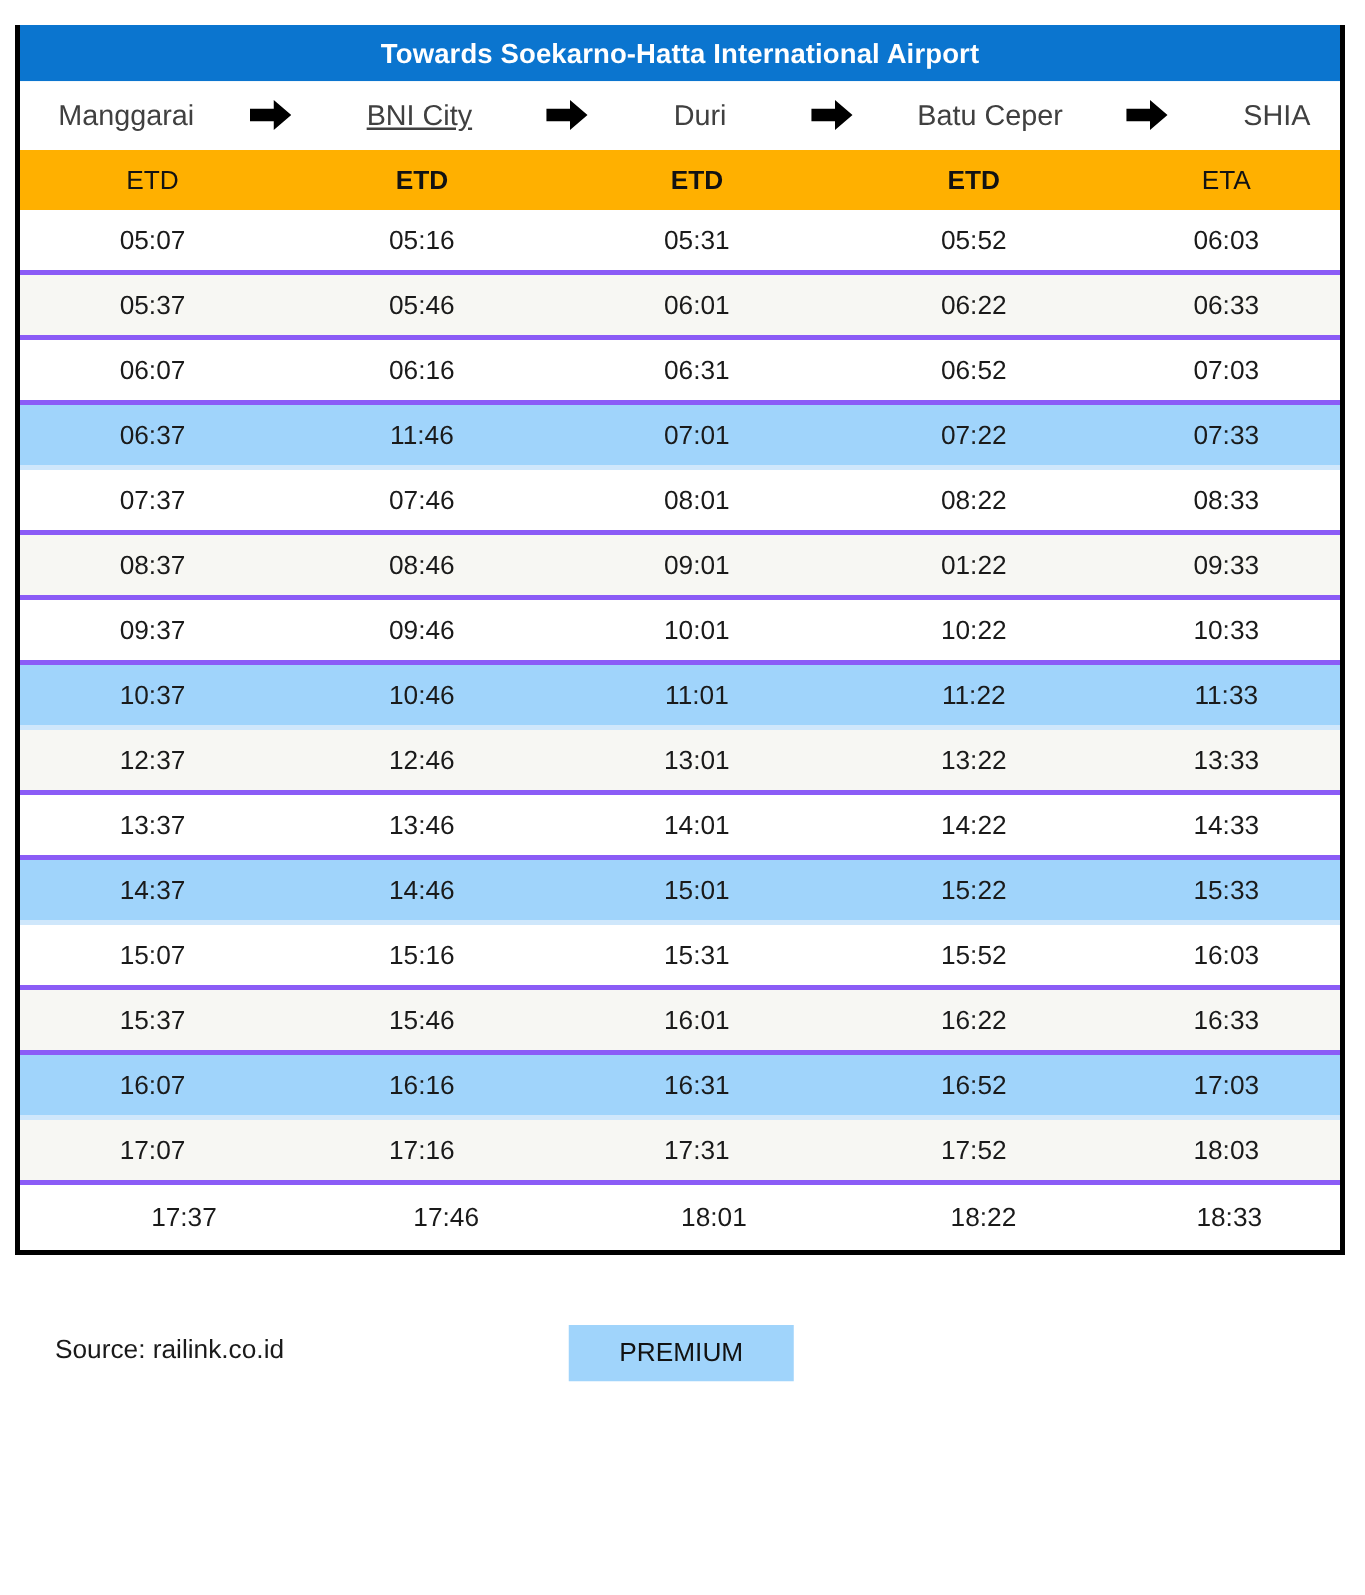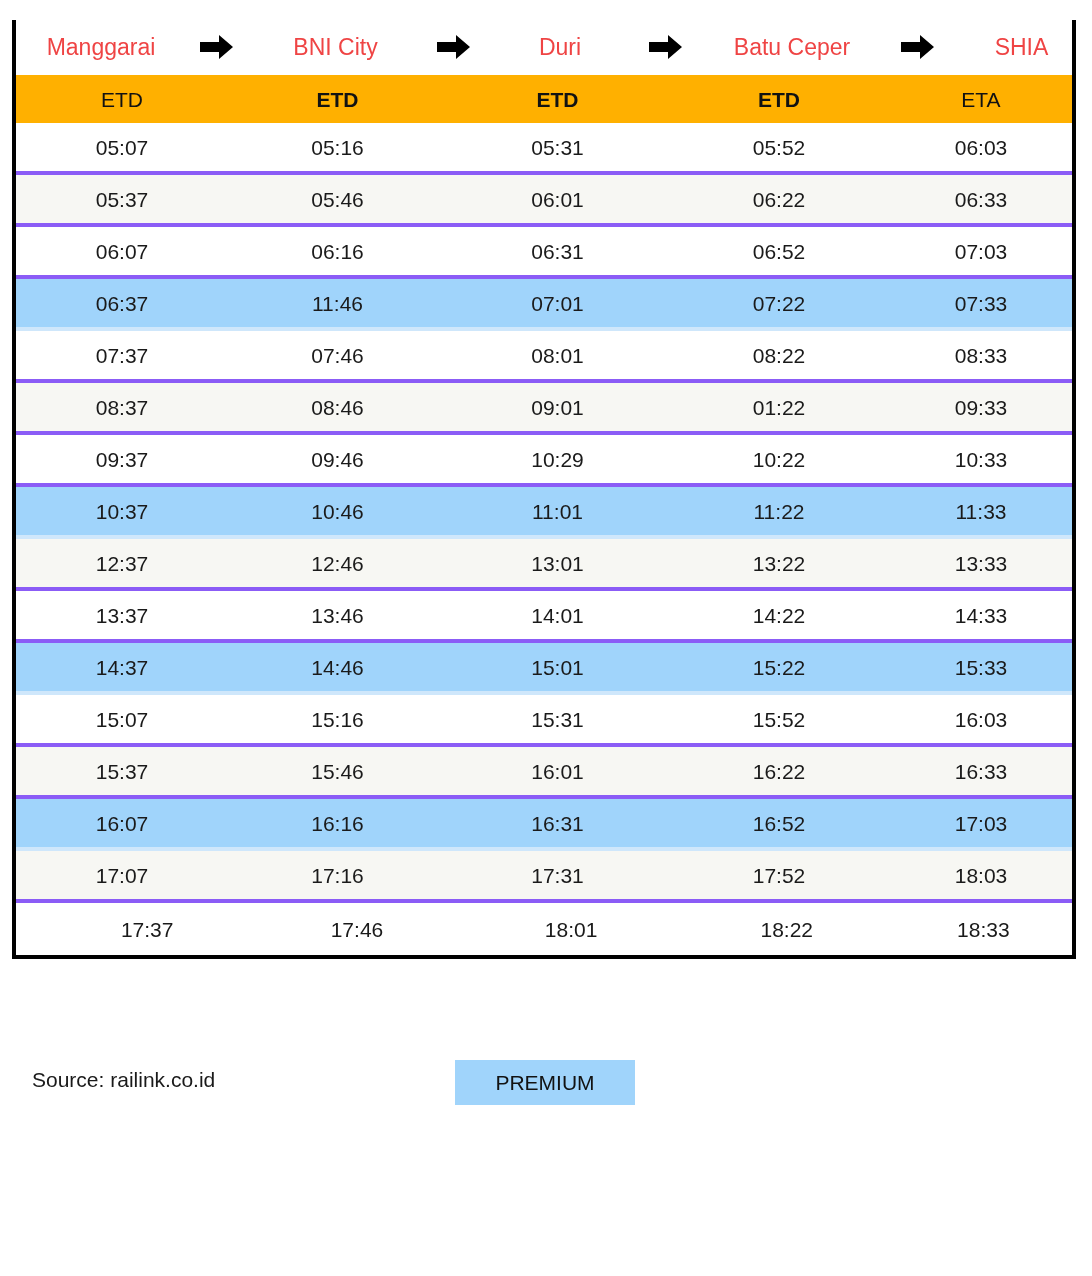--- a/index.html
+++ b/index.html
@@ -54,39 +54,39 @@
     display: flex;
     align-items: center;
     border-bottom: 1px solid #ffffff;
   }
   .station-cell {
     flex: 0 0 auto;
     display: flex;
     align-items: center;
     justify-content: center;
     font-size: 23px;
-    color: #ef4444;
+    color: #404040;
     line-height: 1;
   }
   .arrow-cell {
     flex: 0 0 auto;
     display: flex;
     align-items: center;
     justify-content: center;
   }
   .arrow-icon {
     display: block;
     width: 34px;
     height: 26px;
   }
 
   
   .c1 { width: 170px; }
   .c-arrow { width: 62px; }
-  .c2 { width: 175px; }
+  .c2 { width: 175px; text-decoration: underline; }
   .c3 { width: 150px; }
   .c4 { width: 190px; }
   .c5 { width: 145px; }
 
   
   .etd-row {
     height: 48px;
     background: #ffb000;
     display: flex;
     align-items: center;
@@ -132,21 +132,21 @@
   
   .footer {
     position: absolute;
     left: 12px;
     top: 1060px;
     width: 1064px;
     height: 46px;
   }
   .source-text {
     position: absolute;
-    left: 20px;
+    left: 32px;
     top: 9px;
     font-size: 21px;
     color: #1a1a1a;
     line-height: 1;
   }
   .premium-badge {
     position: absolute;
     left: 443px;
     top: 0px;
     width: 180px;
@@ -160,20 +160,23 @@
     line-height: 1;
   }
 </style>
 </head>
 <body>
 
 <div id="root">
 
   <div class="schedule-table">
 
+    <div class="title-bar">
+      <span class="title-text">Towards Soekarno-Hatta International Airport</span>
+    </div>
 
     <div class="station-row">
       <div class="station-cell c1">Manggarai</div>
       <div class="arrow-cell c-arrow">
         <svg class="arrow-icon" viewBox="0 0 34 26" xmlns="http://www.w3.org/2000/svg" aria-hidden="true">
           <path d="M0 8 H19 V1 L33 13 L19 25 V18 H0 Z" fill="#000000"></path>
         </svg>
       </div>
       <div class="station-cell c2">BNI City</div>
       <div class="arrow-cell c-arrow">
@@ -243,21 +246,21 @@
         <div class="data-row bg-alt">
           <div class="data-cell col-0">08:37</div>
           <div class="data-cell col-1">08:46</div>
           <div class="data-cell col-2">09:01</div>
           <div class="data-cell col-3">01:22</div>
           <div class="data-cell col-4">09:33</div>
         </div>
         <div class="data-row bg-white">
           <div class="data-cell col-0">09:37</div>
           <div class="data-cell col-1">09:46</div>
-          <div class="data-cell col-2">10:29</div>
+          <div class="data-cell col-2">10:01</div>
           <div class="data-cell col-3">10:22</div>
           <div class="data-cell col-4">10:33</div>
         </div>
         <div class="data-row bg-blue">
           <div class="data-cell col-0">10:37</div>
           <div class="data-cell col-1">10:46</div>
           <div class="data-cell col-2">11:01</div>
           <div class="data-cell col-3">11:22</div>
           <div class="data-cell col-4">11:33</div>
         </div>

